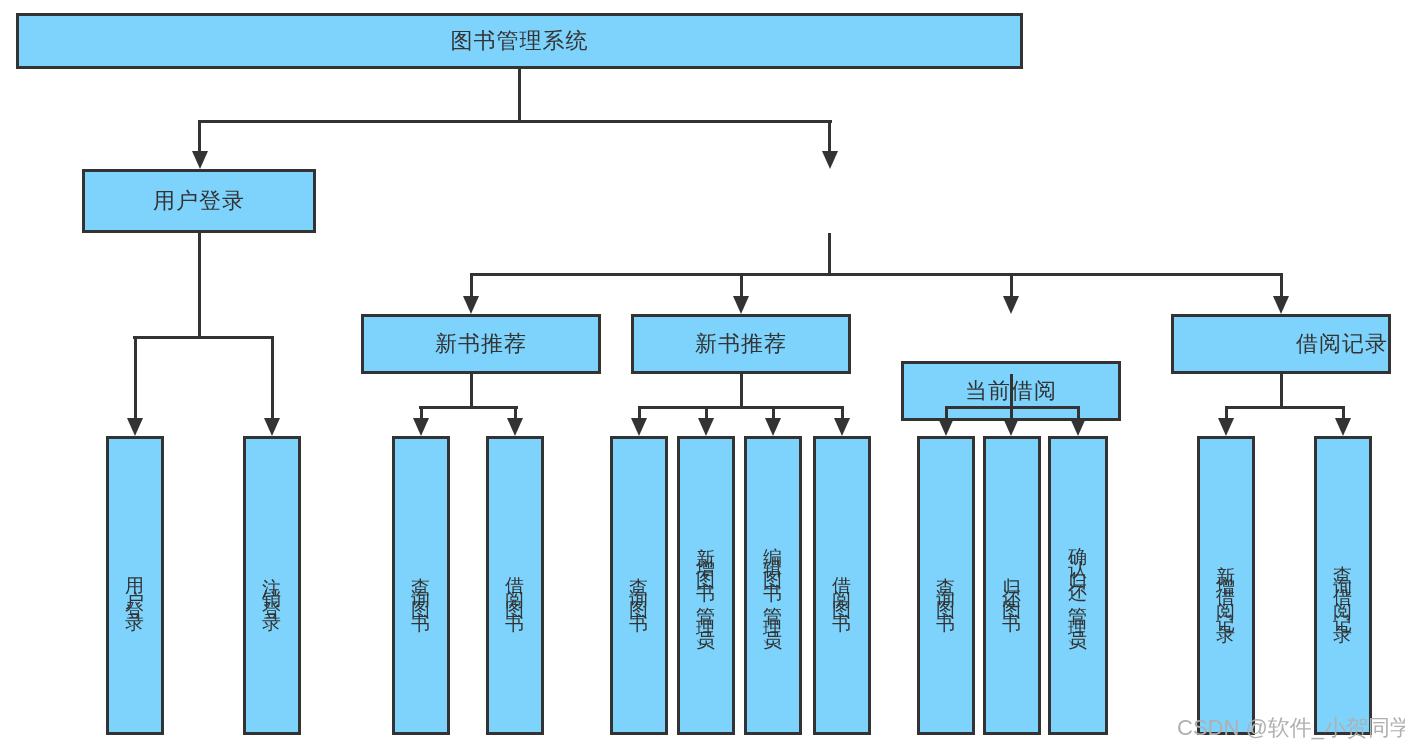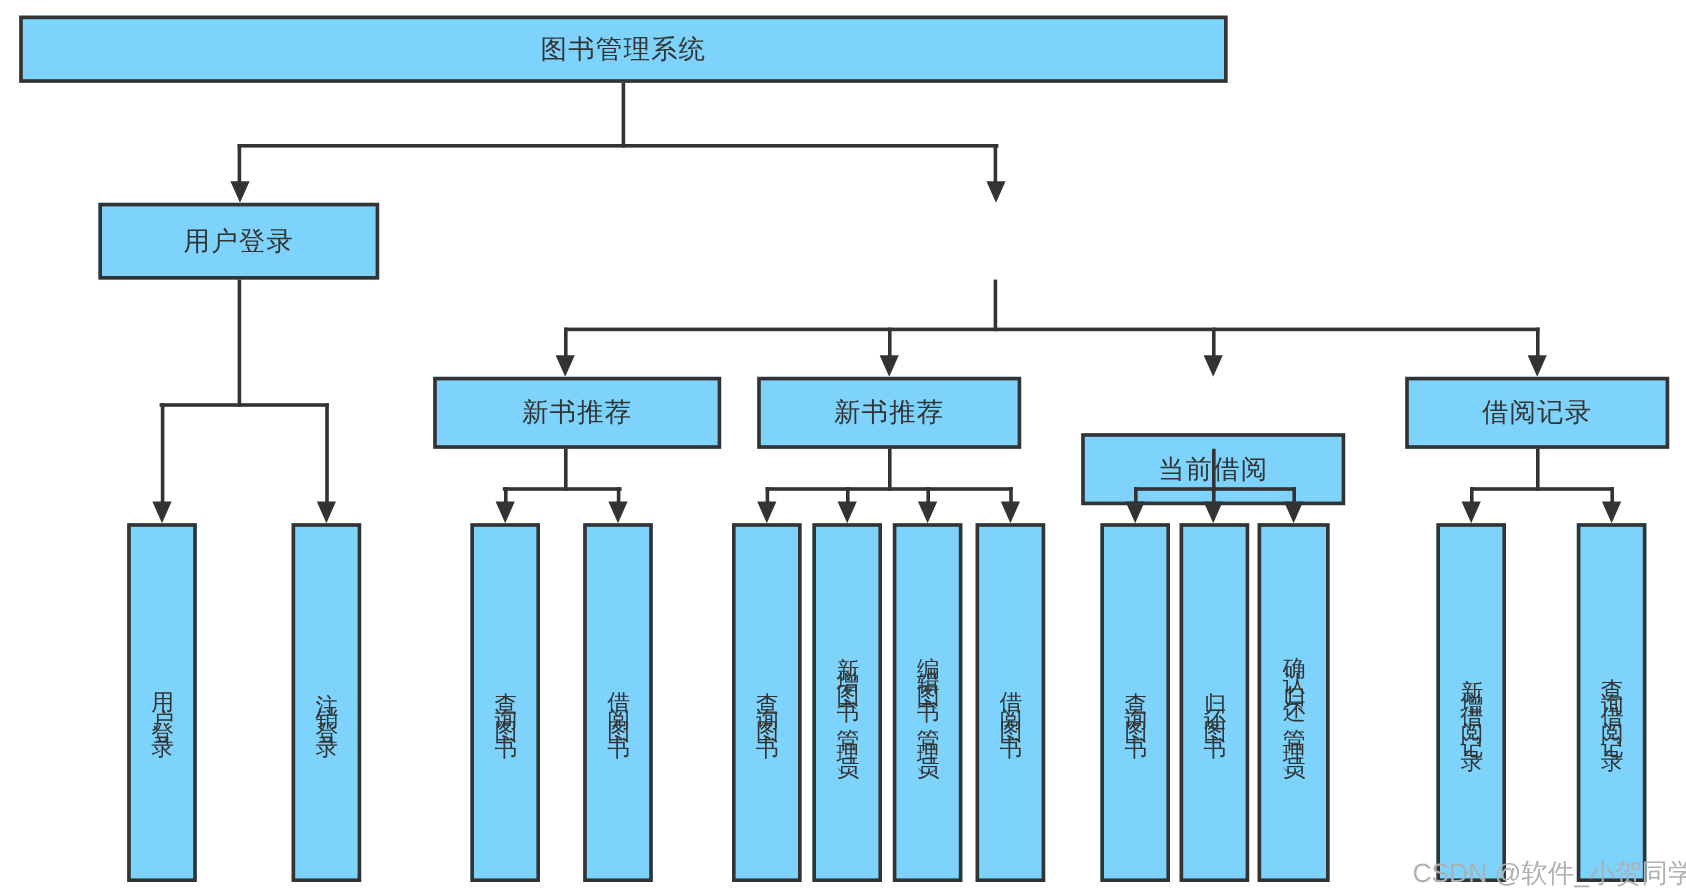--- a/index.html
+++ b/index.html
@@ -108,21 +108,21 @@
 
   <div class="box" style="left:361px; top:314px; width:240px; height:60px;">
     <span class="hlabel">新书推荐</span>
   </div>
   <div class="box" style="left:631px; top:314px; width:220px; height:60px;">
     <span class="hlabel">新书推荐</span>
   </div>
   <div class="box" style="left:901px; top:314px; width:220px; height:60px;margin-top:47px;">
     <span class="hlabel">当前借阅</span>
   </div>
-  <div class="box" style="left:1171px; top:314px; width:220px; height:60px;">
+  <div class="box" style="left:1171px; top:314px; width:220px; height:60px;justify-content:flex-end;">
     <span class="hlabel">借阅记录</span>
   </div>
 
   <div class="line" style="left:470px; top:374px; width:3px; height:35px;"></div>
   <div class="line" style="left:419px; top:406px; width:99px; height:3px;"></div>
   <div class="line" style="left:420px; top:406px; width:3px; height:14px;"></div>
   <div class="arrowhead" style="left:413px; top:418px;"></div>
   <div class="line" style="left:514px; top:406px; width:3px; height:14px;"></div>
   <div class="arrowhead" style="left:507px; top:418px;"></div>
 

